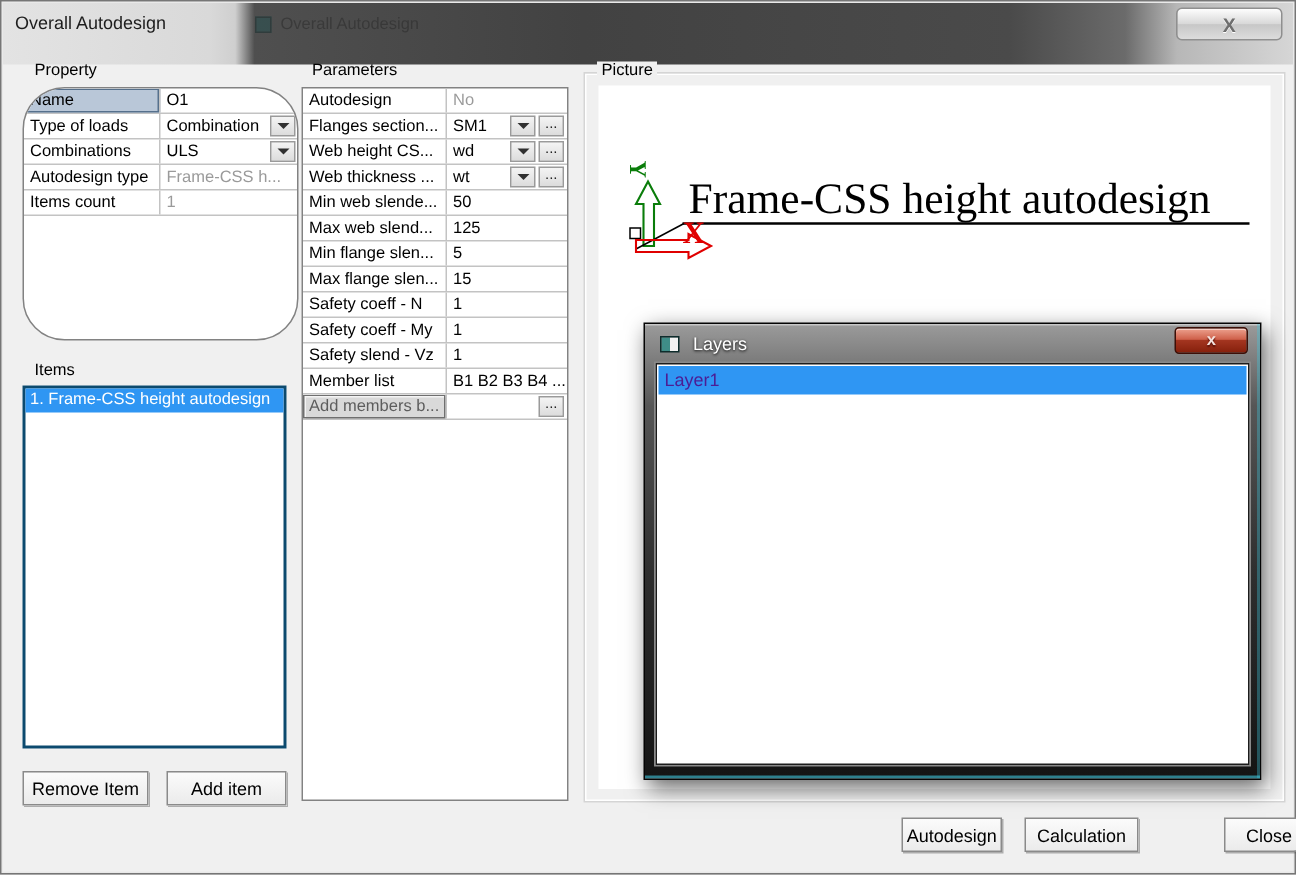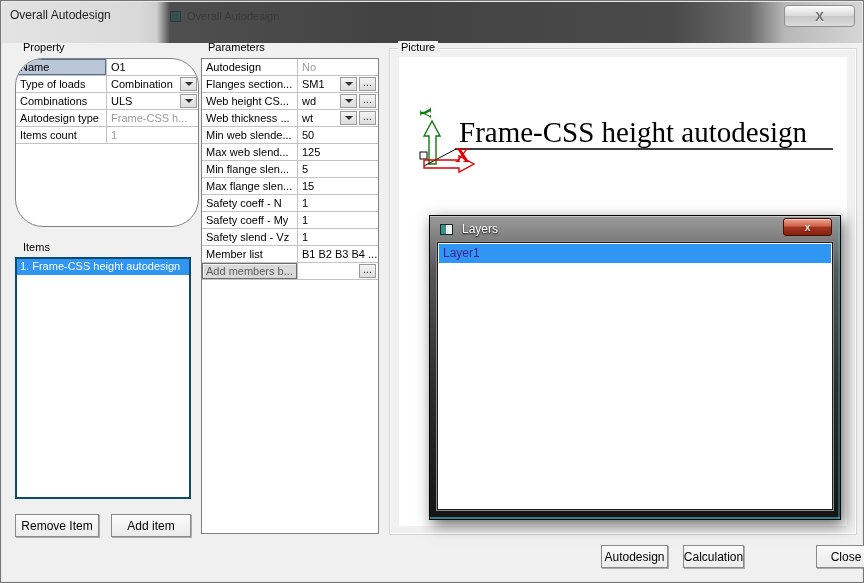--- a/index.html
+++ b/index.html
@@ -235,16 +235,16 @@
       <span class="aero-icon"></span>
       <span class="aero-title-text">Layers</span>
       <div class="aero-close">x</div>
     </div>
     <div class="aero-content">
       <div class="layer-row-sel">Layer1</div>
     </div>
   </div>
 
   <div class="btn" style="left:600px; top:544px; width:67px;">Autodesign</div>
-  <div class="btn" style="left:682px; top:544px; width:61px;">Calculation</div>
+  <div class="btn" style="left:682px; top:544px; width:76px;">Calculation</div>
   <div class="btn" style="left:775px; top:544px; width:60px;margin-left:40px;">Close</div>
 
 </div>
 
 </body></html>

